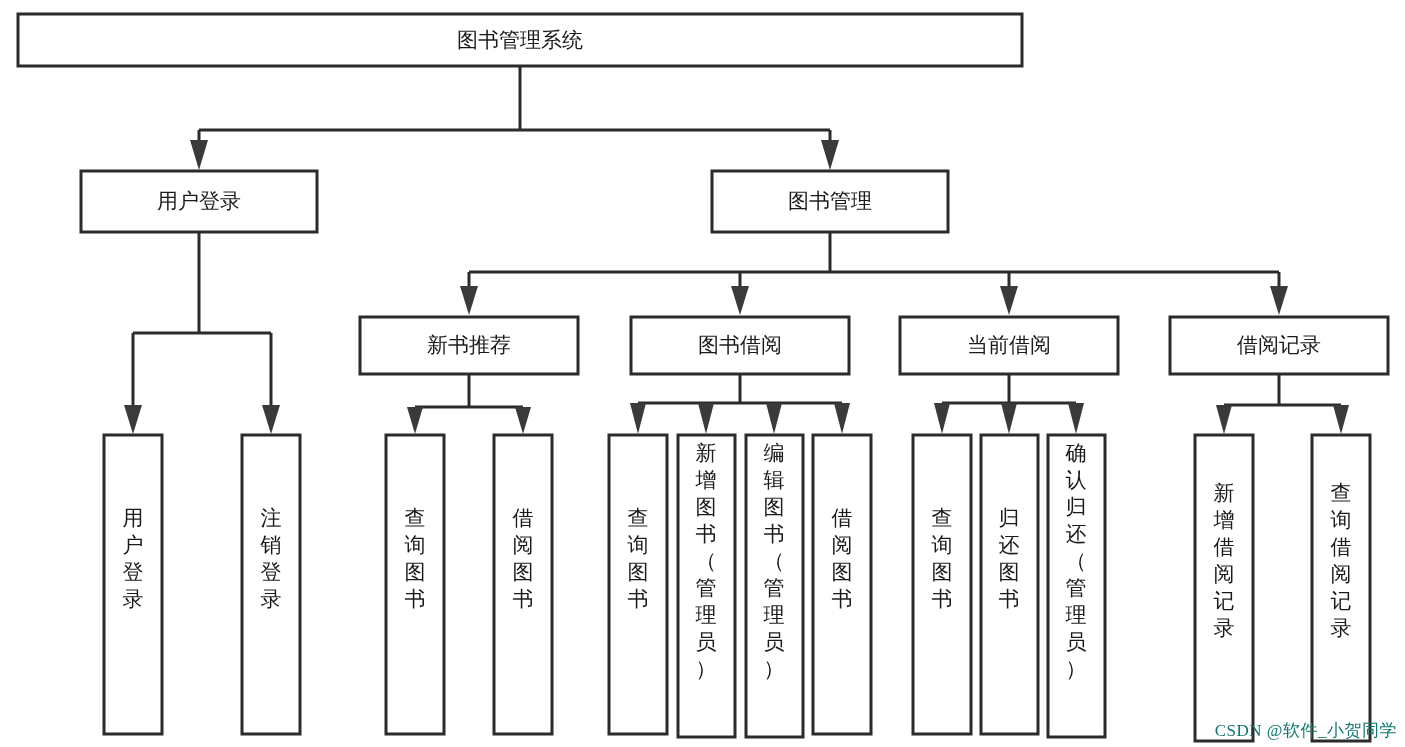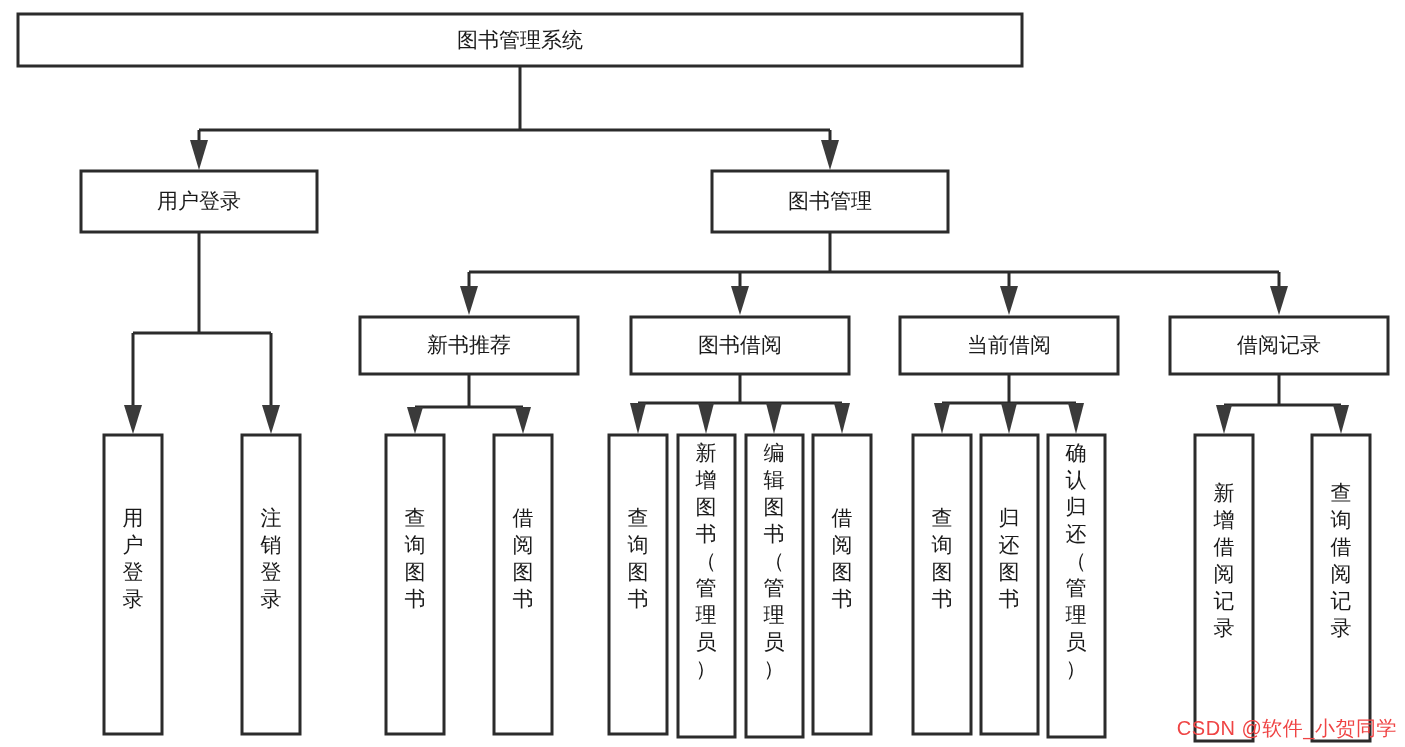--- a/index.html
+++ b/index.html
@@ -51,23 +51,23 @@
   .leaf-label {
     font-family: "Liberation Sans", "DejaVu Sans", sans-serif;
     fill: #1a1a1a;
     font-size: 21px;
     text-anchor: middle;
   }
   .watermark {
     position: absolute;
     right: 8px;
     bottom: 5px;
-    font-family: Liberation Sans, sans-serif;
-    font-size: 20px;
-    color: #ef4444;
+    font-family: Liberation Serif, serif;
+    font-size: 17px;
+    color: #0f766e;
     letter-spacing: 0.5px;
     white-space: nowrap;
     user-select: none;
   }
 </style>
 </head>
 <body>
 
 <div id="diagram-root">
   <svg class="diagram" viewBox="0 0 1405 747" xmlns="http://www.w3.org/2000/svg">

